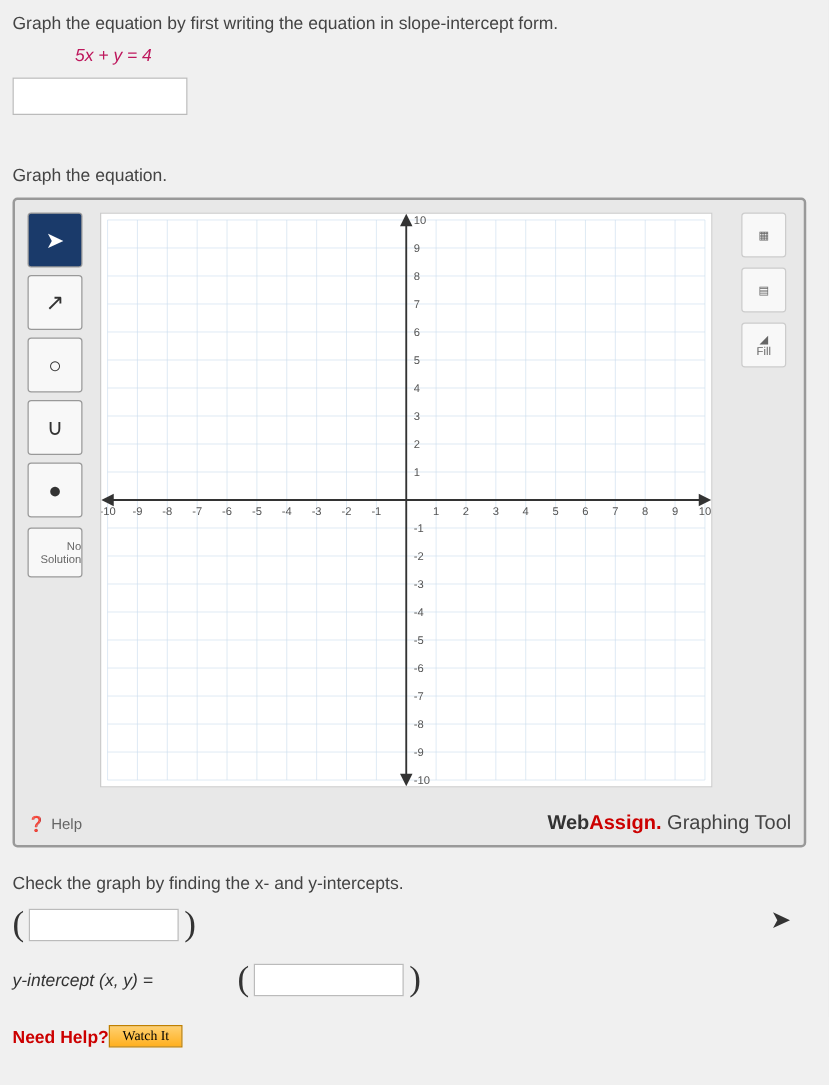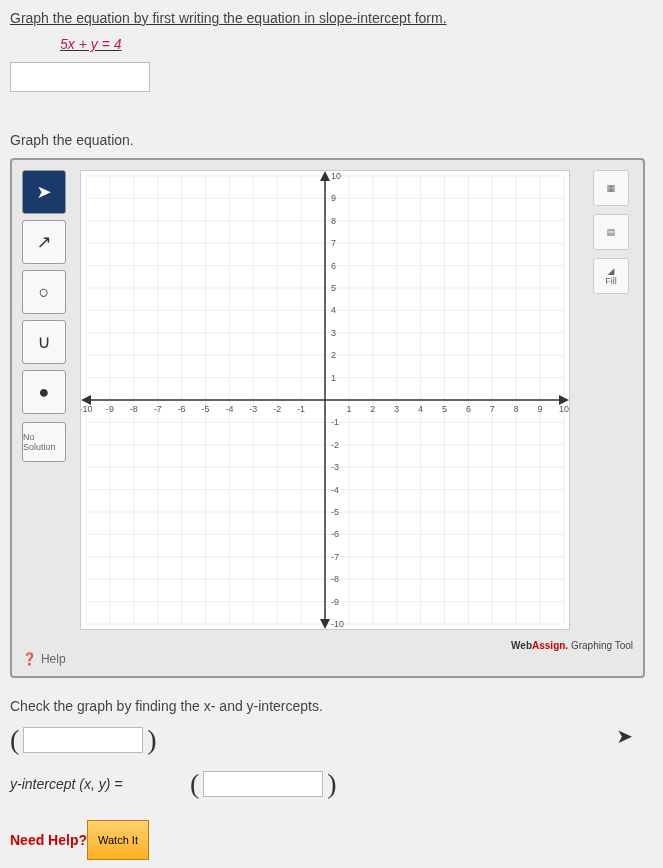--- a/index.html
+++ b/index.html
@@ -1,42 +1,42 @@
 <!DOCTYPE html>
 <html><head>
   <meta charset="utf-8">
   <style>
     * { box-sizing: border-box; margin: 0; padding: 0; }
     body { font-family: Arial, sans-serif; background: #f0f0f0; padding: 10px; width: 663px; font-size: 14px; color: #333; }
-    .section { margin-bottom: 20px; text-decoration: underline; }
+    .section { margin-bottom: 20px; }
     .instruction { color: #444; margin-bottom: 10px; }
     .equation { color: #be185d; font-style: italic; margin-left: 50px; margin-bottom: 10px; }
     .answer-box { border: 1px solid #bbb; background: #fff; width: 140px; height: 30px; margin-bottom: 20px; }
     .graph-section { }
     .graph-panel { border: 2px solid #999; background: #e8e8e8; padding: 8px; position: relative; width: 635px; height: 520px; border-radius: 4px; }
     .toolbox { position: absolute; left: 10px; top: 10px; width: 48px; }
     .tool { width: 44px; height: 44px; border: 1px solid #999; background: #f8f8f8; margin-bottom: 6px; display: flex; align-items: center; justify-content: center; cursor: pointer; font-size: 18px; border-radius: 3px; }
     .tool.active { background: #1a3a6a; color: #fff; }
-    .tool-nosol { width: 44px; height: 40px; border: 1px solid #999; background: #f8f8f8; font-size: 9px; text-align: left; display: flex; flex-direction: column; justify-content: center; cursor: pointer; border-radius: 3px; margin-top: 8px; color: #666; }
+    .tool-nosol { width: 44px; height: 40px; border: 1px solid #999; background: #f8f8f8; font-size: 9px; text-align: right; display: flex; flex-direction: column; justify-content: center; cursor: pointer; border-radius: 3px; margin-top: 8px; color: #666; }
     .grid-area { position: absolute; left: 68px; top: 10px; width: 490px; height: 460px; background: #fff; border: 1px solid #ccc; }
     .grid-svg { width: 100%; height: 100%; }
     .right-tools { position: absolute; right: 10px; top: 10px; width: 40px; }
     .rtool { width: 36px; height: 36px; border: 1px solid #ccc; background: #f8f8f8; margin-bottom: 8px; display: flex; flex-direction: column; align-items: center; justify-content: center; font-size: 9px; cursor: pointer; border-radius: 3px; color: #666; }
     .help-btn { position: absolute; left: 10px; bottom: 10px; font-size: 12px; color: #666; cursor: pointer; display: flex; align-items: center; gap: 4px; }
-    .branding { position: absolute; right: 10px; bottom: 25px; font-size: 10px; }
+    .branding { position: absolute; right: 10px; bottom: 8px; font-size: 16px; }
     .wa-web { color: #333; font-weight: bold; }
     .wa-assign { color: #c00; font-weight: bold; }
     .wa-tool { color: #444; }
     .intercepts { margin-top: 20px; }
     .intercept-row { margin-bottom: 12px; display: flex; align-items: center; }
     .intercept-label { width: 180px; font-style: italic; }
     .paren { font-size: 28px; font-family: serif; }
     .intercept-input { border: 1px solid #bbb; background: #fff; width: 120px; height: 26px; margin: 0 4px; }
     .need-help { color: #c00; font-weight: bold; margin-top: 20px; display: flex; align-items: center; }
-    .watch-btn { background: linear-gradient(#ffd070, #ffb020); border: 1px solid #c08000; padding: 13px 10px; font-size: 11px; color: #000; cursor: pointer; }
+    .watch-btn { background: linear-gradient(#ffd070, #ffb020); border: 1px solid #c08000; padding: 2px 10px; font-size: 11px; color: #000; cursor: pointer; font-family: Liberation Serif, serif; }
     .cursor-img { position: absolute; right: 30px; bottom: 120px; font-size: 20px; }
   </style>
 </head>
 <body>
 
 <div class="section">
   <div class="instruction">Graph the equation by first writing the equation in slope-intercept form.</div>
   <div class="equation">5x + y = 4</div>
   <input class="answer-box" style="">
 </div>

